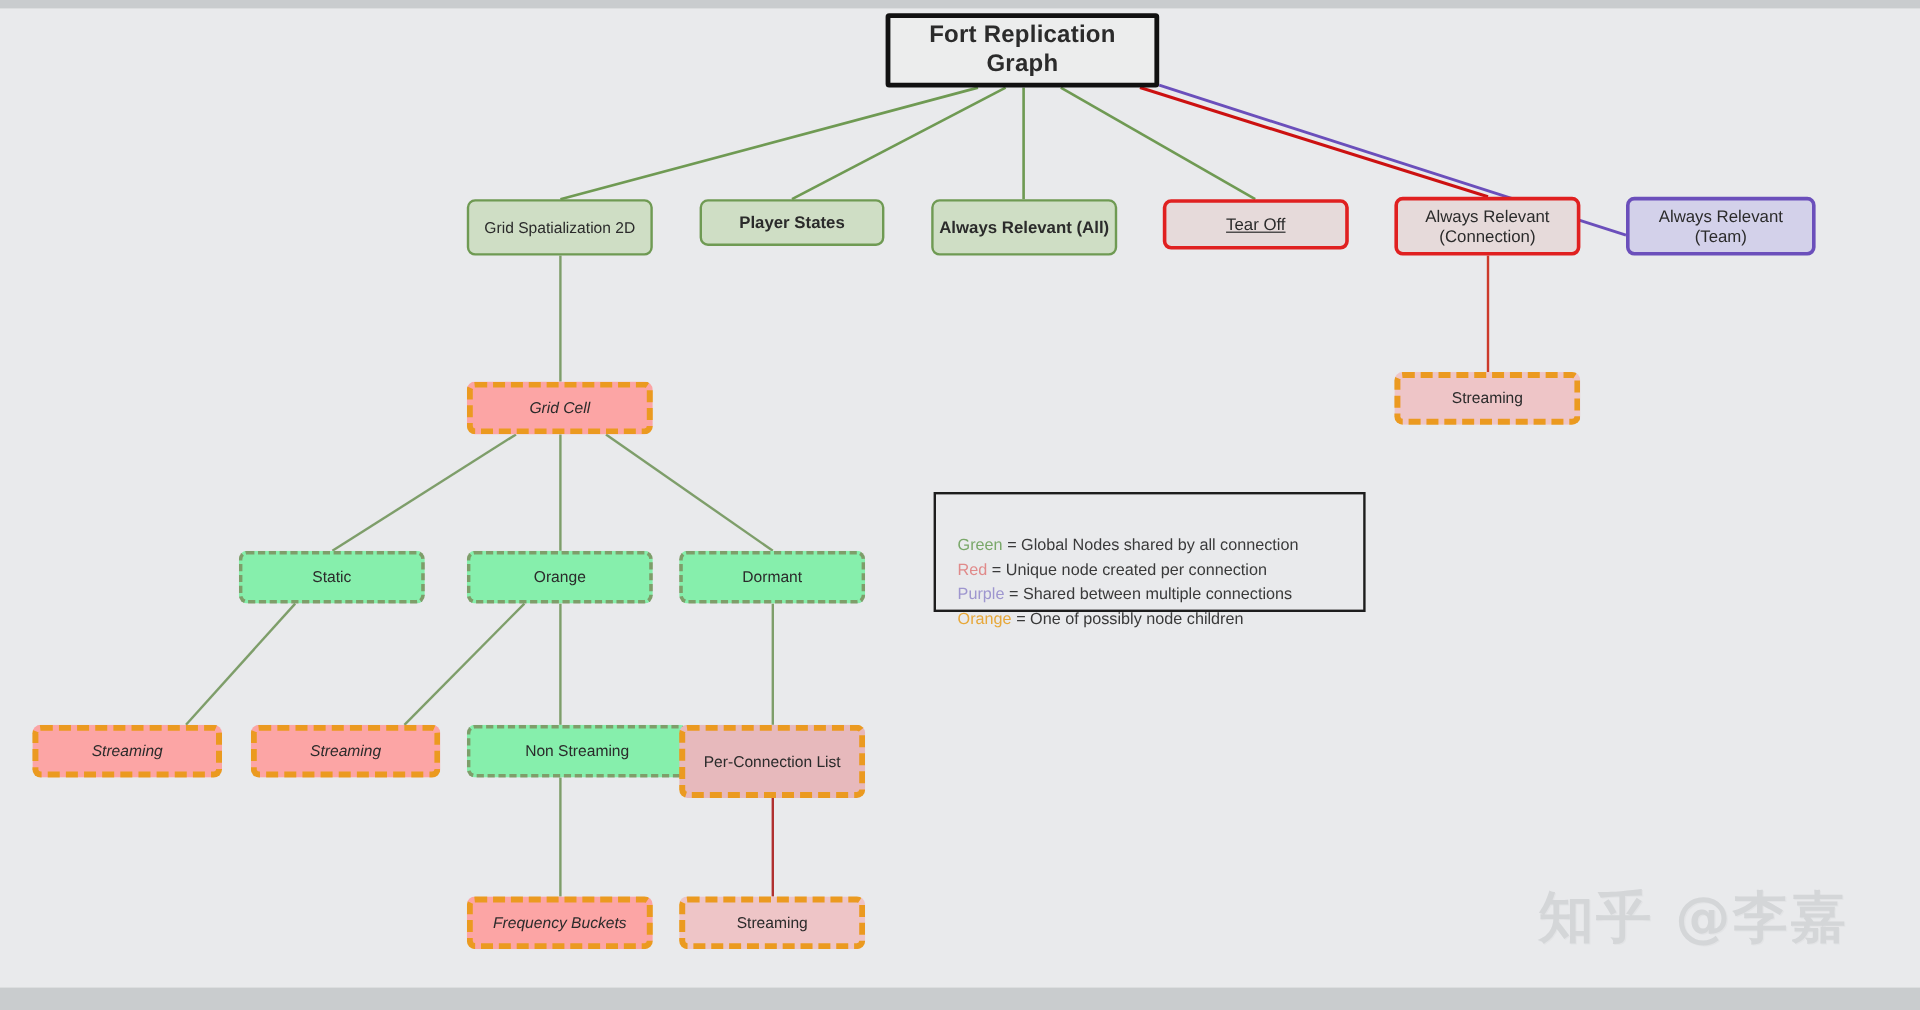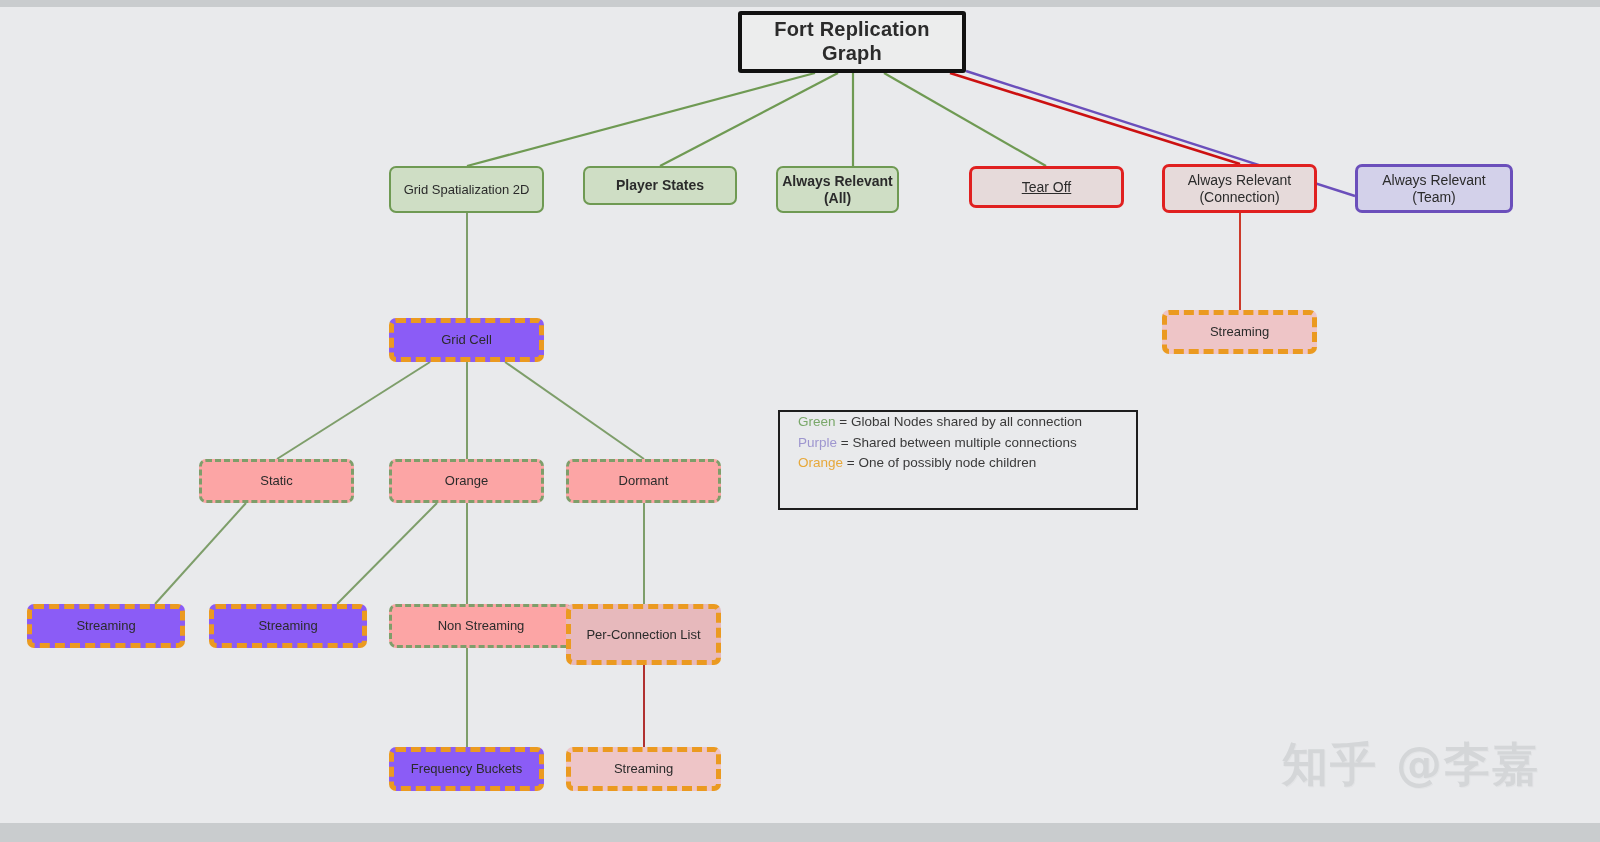--- a/index.html
+++ b/index.html
@@ -59,28 +59,29 @@
   
   .n-green {
     background: #cfdec5;
     border: 2.5px solid #6f9a53;
   }
   
   .n-green-b { font-weight: bold; }
 
   
   .n-green-dash {
+    background: #86efac;
+    border: 3px dashed #7e9e6a;
+  }
+
+  
+  .n-green-orange {
     background: #fca5a5;
-    border: 3px dashed #7e9e6a;
-  }
-
-  
-  .n-green-orange {
-    background: #8b5cf6;
     border: 5px dashed #eb9a20;
+    font-style: italic;
   }
 
   
   .n-red {
     background: #e6dada;
     border: 3px solid #e02020;
   }
 
   
   .n-pink-orange {
@@ -99,21 +100,21 @@
   }
 
   #legend {
     position: absolute;
     box-sizing: border-box;
     background: #e9eaec;
     border: 2.5px solid #1d1d1d;
     z-index: 4;
   }
   #legend-lines {
-    padding: 0 0 0 18px;
+    padding: 32px 0 0 18px;
     font-size: 13.5px;
     line-height: 1.52;
     color: #3a3a3a;
     white-space: nowrap;
   }
   .lg-green  { color: #7aa86a; }
   .lg-red    { color: #e08a8a; }
   .lg-purple { color: #9e96cf; }
   .lg-orange { color: #e7a83a; }
 
@@ -160,21 +161,21 @@
   <div id="nodes-layer">
       <div class="node n-root" style="left: 738px; top: 11px; width: 228px; height: 62px; font-size: 20px;">
         <span>Fort Replication Graph</span>
       </div>
       <div class="node n-green" style="left: 389px; top: 166px; width: 155px; height: 47px; font-size: 13px;">
         <span>Grid Spatialization 2D</span>
       </div>
       <div class="node n-green n-green-b" style="left: 583px; top: 166px; width: 154px; height: 39px; font-size: 14px;">
         <span>Player States</span>
       </div>
-      <div class="node n-green n-green-b" style="left: 776px; top: 166px; width: 123px; height: 47px; font-size: 14px;">
+      <div class="node n-green n-green-b" style="left: 776px; top: 166px; width: 155px; height: 47px; font-size: 14px;">
         <span>Always Relevant (All)</span>
       </div>
       <div class="node n-red" style="left: 969px; top: 166px; width: 155px; height: 42px; font-size: 14px; text-decoration: underline;">
         <span>Tear Off</span>
       </div>
       <div class="node n-red" style="left: 1162px; top: 164px; width: 155px; height: 49px; font-size: 14px;">
         <span>Always Relevant<br>(Connection)</span>
       </div>
       <div class="node n-purple" style="left: 1355px; top: 164px; width: 158px; height: 49px; font-size: 14px;">
         <span>Always Relevant<br>(Team)</span>
@@ -210,20 +211,21 @@
         <span>Frequency Buckets</span>
       </div>
       <div class="node n-pink-orange-l" style="left: 566px; top: 747px; width: 155px; height: 44px; font-size: 13px;">
         <span>Streaming</span>
       </div>
     </div>
 
   <div id="legend" style="left: 778px; top: 410px; width: 360px; height: 100px;">
     <div id="legend-lines">
         <div><span class="lg-green">Green</span><span> = Global Nodes shared by all connection</span></div>
+        <div><span class="lg-red">Red</span><span> = Unique node created per connection</span></div>
         <div><span class="lg-purple">Purple</span><span> = Shared between multiple connections</span></div>
         <div><span class="lg-orange">Orange</span><span> = One of possibly node children</span></div>
       </div>
   </div>
 
   <div id="watermark" style="left: 1282px; top: 734px;">知乎 @李嘉</div>
 
 </div>
 
 </body></html>

